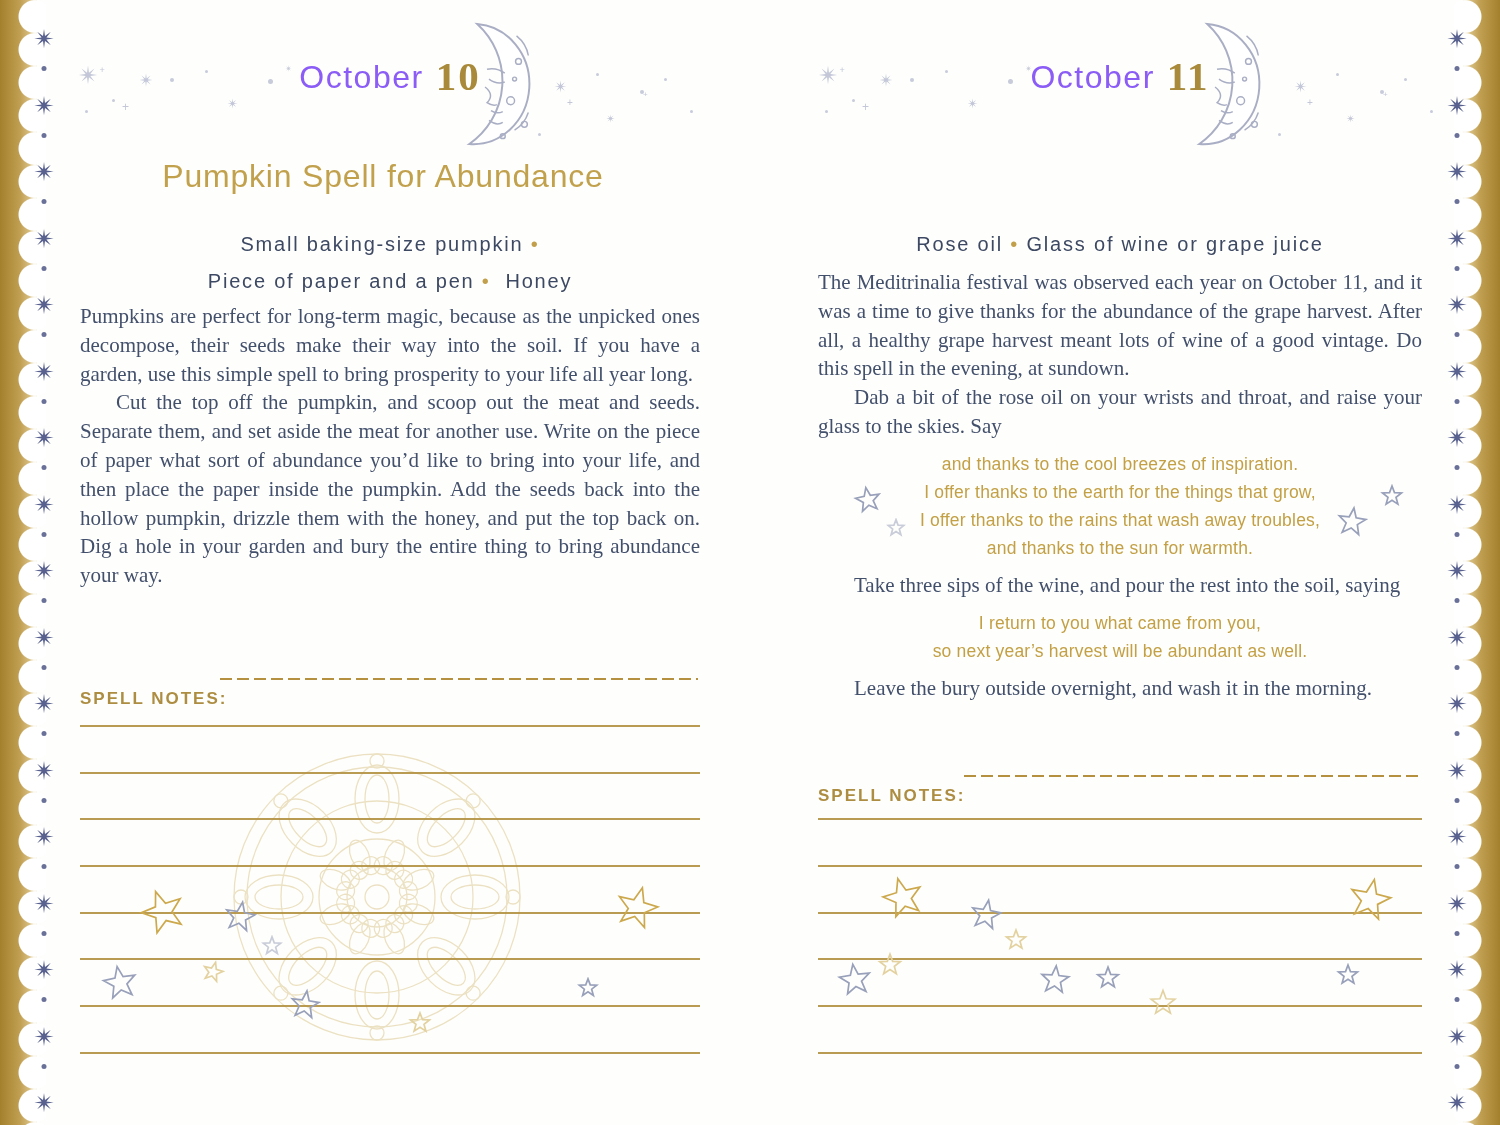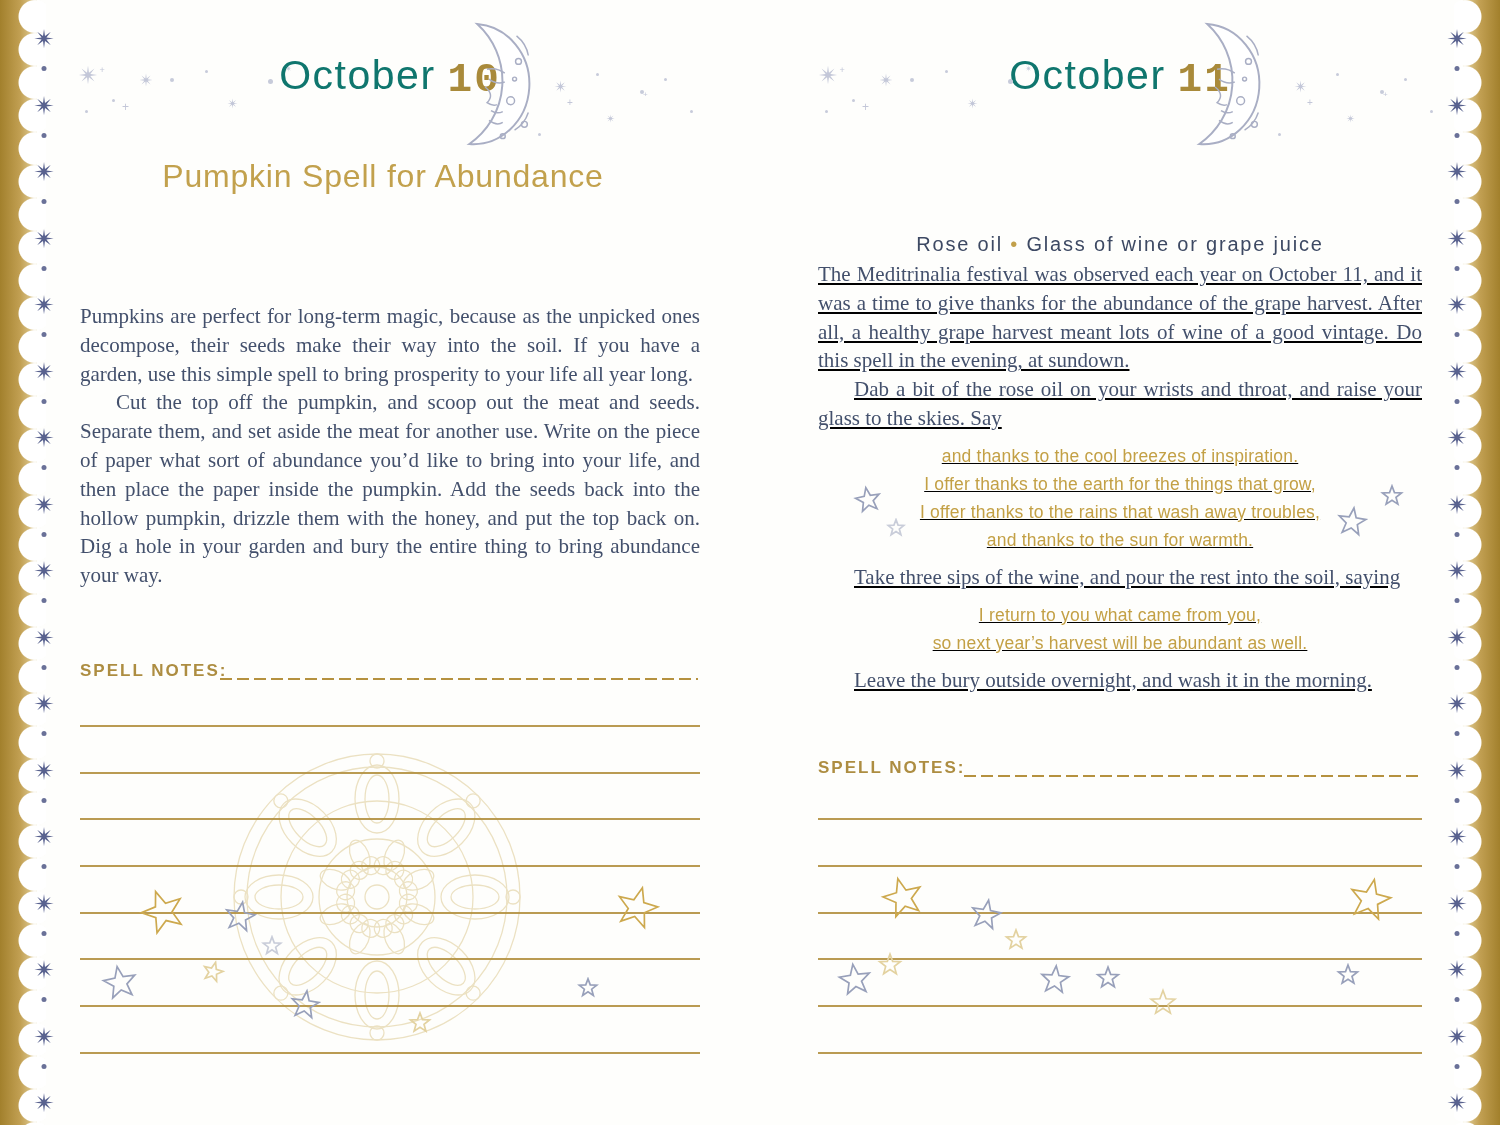--- a/index.html
+++ b/index.html
@@ -18,40 +18,40 @@
   .border-col.left{left:30px;} .border-col.right{right:29px;}
   .border-col svg,.border-col .bdot{position:absolute;left:50%;transform:translateX(-50%);}
   .bdot{width:5px;height:5px;border-radius:50%;background:#6a7198;}
 
   
   .page{position:absolute;top:0;height:1125px;}
   #pageL{left:80px;width:620px;}
   #pageR{left:818px;width:604px;}
 
   .day-header{position:absolute;top:52px;left:0;right:0;text-align:center;z-index:2;}
-  .month{font-size:41px;color:#0f766e;letter-spacing:1.5px;}
-  .day-num{font-family:Liberation Mono, monospace;font-weight:bold;font-size:41px;color:#a98a3a;
+  .month{font-size:32px;color:#8b5cf6;letter-spacing:1.5px;}
+  .day-num{font-family:Liberation Serif, serif;font-weight:bold;font-size:41px;color:#a98a3a;
            letter-spacing:2px;margin-left:12px;vertical-align:-2px;}
   .moon{position:absolute;top:-34px;left:calc(50% + 40px);width:118px;height:134px;}
 
   .spell-title{position:absolute;top:158px;left:0;right:14px;text-align:center;
                font-size:32px;color:#c2a14d;letter-spacing:0.8px;}
   .ingredients{position:absolute;top:226px;left:0;right:0;text-align:center;
                font-size:20px;color:#3d4963;letter-spacing:1.8px;line-height:37px;}
   .blt{color:#c2a04b;}
 
   .body-text{position:absolute;left:0;right:0;}
-  #pageL .body-text{top:302px;} #pageR .body-text{top:260px;text-decoration:underline;}
+  #pageL .body-text{top:302px;} #pageR .body-text{top:268px;}
   .body-text p{margin:0;font-family:"Liberation Serif",serif;font-size:21px;line-height:28.8px;
                color:#43506c;text-align:justify;}
   .body-text p.ind{text-indent:36px;}
   .incant{margin:9px 0;text-align:center;font-size:17.5px;line-height:28px;color:#c3a045;
           letter-spacing:0.2px;font-weight:500;}
 
-  .notes-label{position:absolute;left:0;font-size:17px;font-weight:bold;color:#ad8d41;letter-spacing:2px;}
+  .notes-label{position:absolute;left:0;font-size:17px;font-weight:bold;color:#ad8d41;letter-spacing:2px;margin-top:28px;}
   #pageL .notes-label{top:661px;} #pageR .notes-label{top:758px;}
   .notes-dash{position:absolute;height:2px;
      background:repeating-linear-gradient(90deg,#b5913f 0 12px,rgba(0,0,0,0) 12px 17px);}
   #pageL .notes-dash{left:140px;right:2px;top:678px;}
   #pageR .notes-dash{left:146px;right:2px;top:775px;}
   .rule{position:absolute;left:0;right:0;height:1.7px;background:#b2903f;opacity:.9;z-index:1;}
 
   .mandala{position:absolute;left:147px;top:747px;width:300px;height:300px;z-index:0;opacity:.55;}
 
   
@@ -239,20 +239,27 @@
     </div>
 
   <div class="page" id="pageL">
     <div class="day-header">
       <svg class="moon">
           <use href="#moon-sym"></use>
         </svg>
       <span class="month">October</span><span class="day-num">10</span>
     </div>
     <div class="spell-title">Pumpkin Spell for Abundance</div>
+    <div class="ingredients">
+      <span>Small baking-size pumpkin</span>
+      <span class="blt">•</span><br>
+      <span>Piece of paper and a pen</span>
+      <span class="blt">•</span>&nbsp;
+      <span>Honey</span>
+    </div>
     <div class="body-text">
       <p>Pumpkins are perfect for long-term magic, because as the unpicked ones decompose, their seeds make their way into the soil. If you have a garden, use this simple spell to bring prosperity to your life all year long.</p>
       <p class="ind">Cut the top off the pumpkin, and scoop out the meat and seeds. Separate them, and set aside the meat for another use. Write on the piece of paper what sort of abundance you’d like to bring into your life, and then place the paper inside the pumpkin. Add the seeds back into the hollow pumpkin, drizzle them with the honey, and put the top back on. Dig a hole in your garden and bury the entire thing to bring abundance your way.</p>
     </div>
 
     <div class="notes-label">SPELL NOTES:</div>
     <div class="notes-dash"></div>
     <div class="rule" style="top:725px"></div>
     <div class="rule" style="top:772px"></div>
     <div class="rule" style="top:818px"></div>

